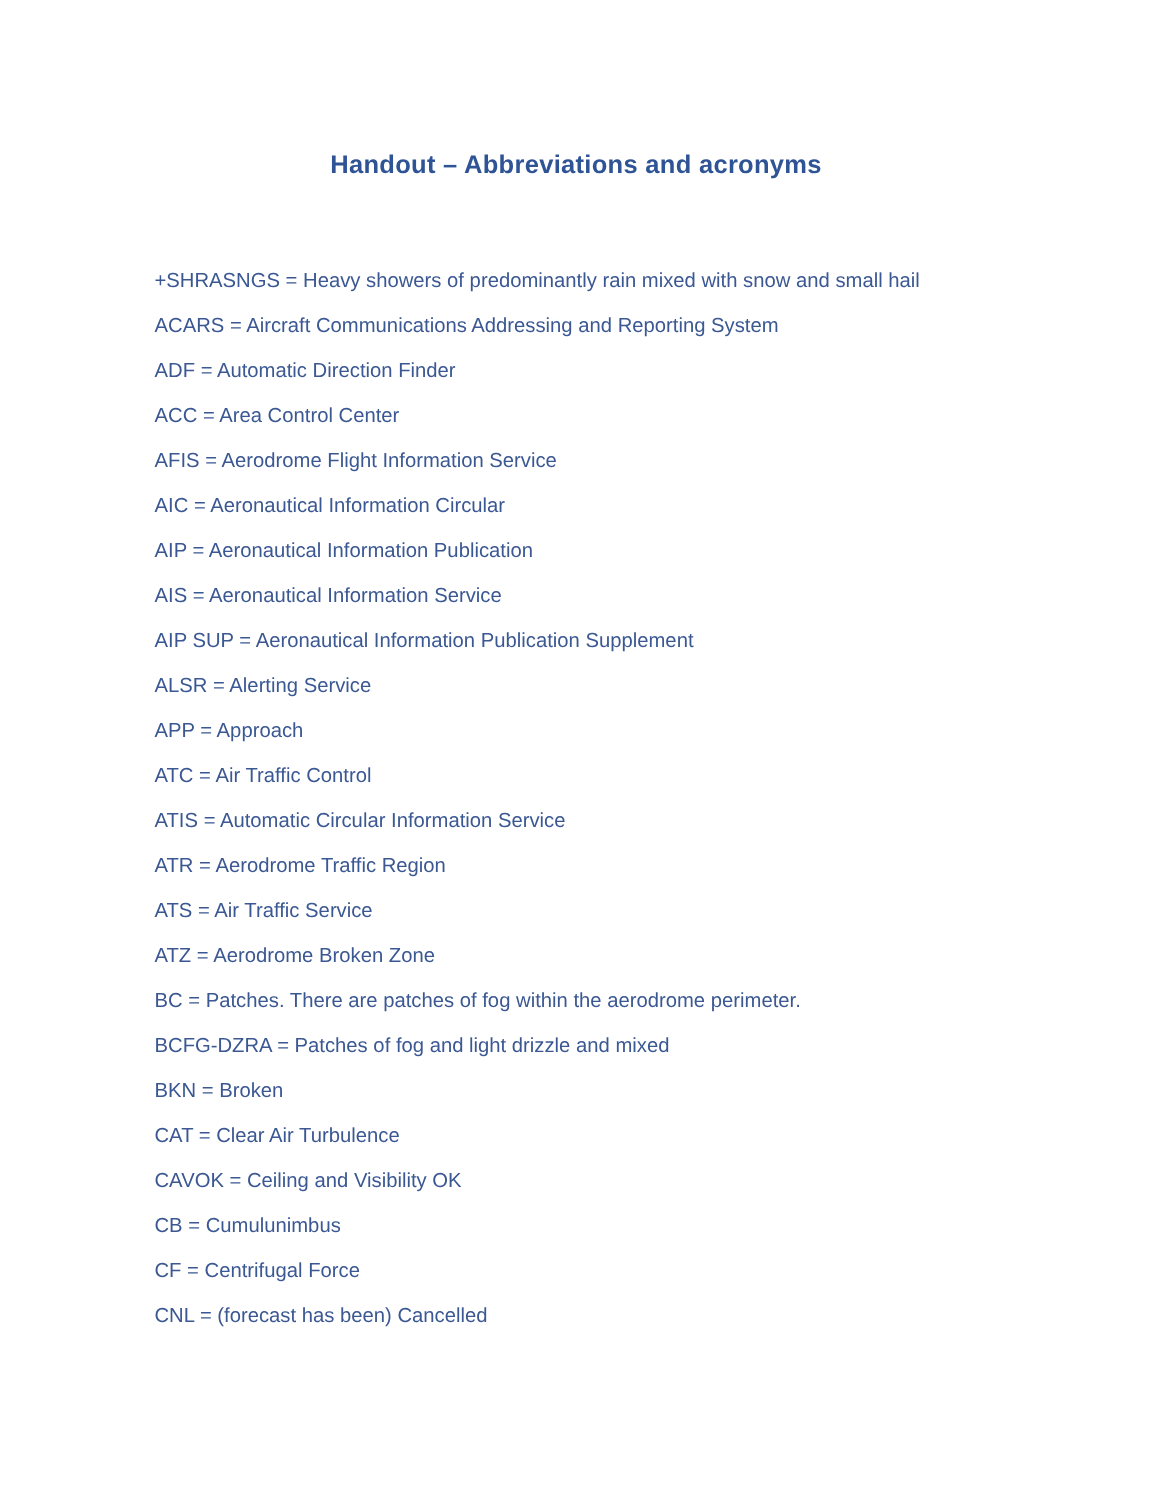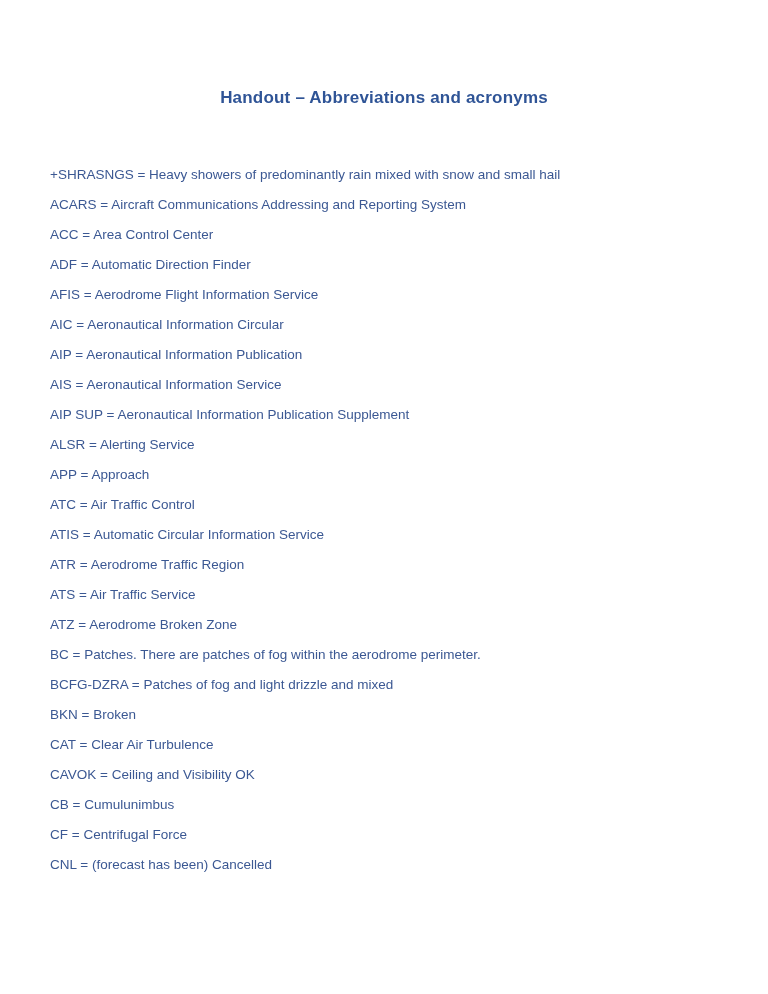--- a/index.html
+++ b/index.html
@@ -11,52 +11,52 @@
     position: relative;
     width: 768px;
     height: 994px;
     margin: 0 auto;
     background: #ffffff;
     font-family: "Liberation Sans", sans-serif;
     box-sizing: border-box;
     overflow: hidden;
   }
   .doc-title {
-    margin: 0;
+    margin: 12px;
     padding-top: 88px;
     text-align: center;
     font-size: 17px;
     font-weight: bold;
     color: #2F5496;
     letter-spacing: 0.2px;
   }
   .entries {
     margin-top: 52px;
-    padding-left: 50px;
+    padding-left: 103px;
     padding-right: 80px;
   }
   .entry-line {
     font-size: 13.5px;
     color: #3B5893;
     height: 30px;
     line-height: 30px;
     white-space: nowrap;
   }
 </style>
 </head>
 <body>
 
 <div class="page">
   <h1 class="doc-title">Handout – Abbreviations and acronyms</h1>
 
   <div class="entries">
       <div class="entry-line">+SHRASNGS = Heavy showers of predominantly rain mixed with snow and small hail</div>
       <div class="entry-line">ACARS = Aircraft Communications Addressing and Reporting System</div>
+      <div class="entry-line">ADF = Automatic Direction Finder</div>
       <div class="entry-line">ACC = Area Control Center</div>
-      <div class="entry-line">ADF = Automatic Direction Finder</div>
       <div class="entry-line">AFIS = Aerodrome Flight Information Service</div>
       <div class="entry-line">AIC = Aeronautical Information Circular</div>
       <div class="entry-line">AIP = Aeronautical Information Publication</div>
       <div class="entry-line">AIS = Aeronautical Information Service</div>
       <div class="entry-line">AIP SUP = Aeronautical Information Publication Supplement</div>
       <div class="entry-line">ALSR = Alerting Service</div>
       <div class="entry-line">APP = Approach</div>
       <div class="entry-line">ATC = Air Traffic Control</div>
       <div class="entry-line">ATIS = Automatic Circular Information Service</div>
       <div class="entry-line">ATR = Aerodrome Traffic Region</div>

